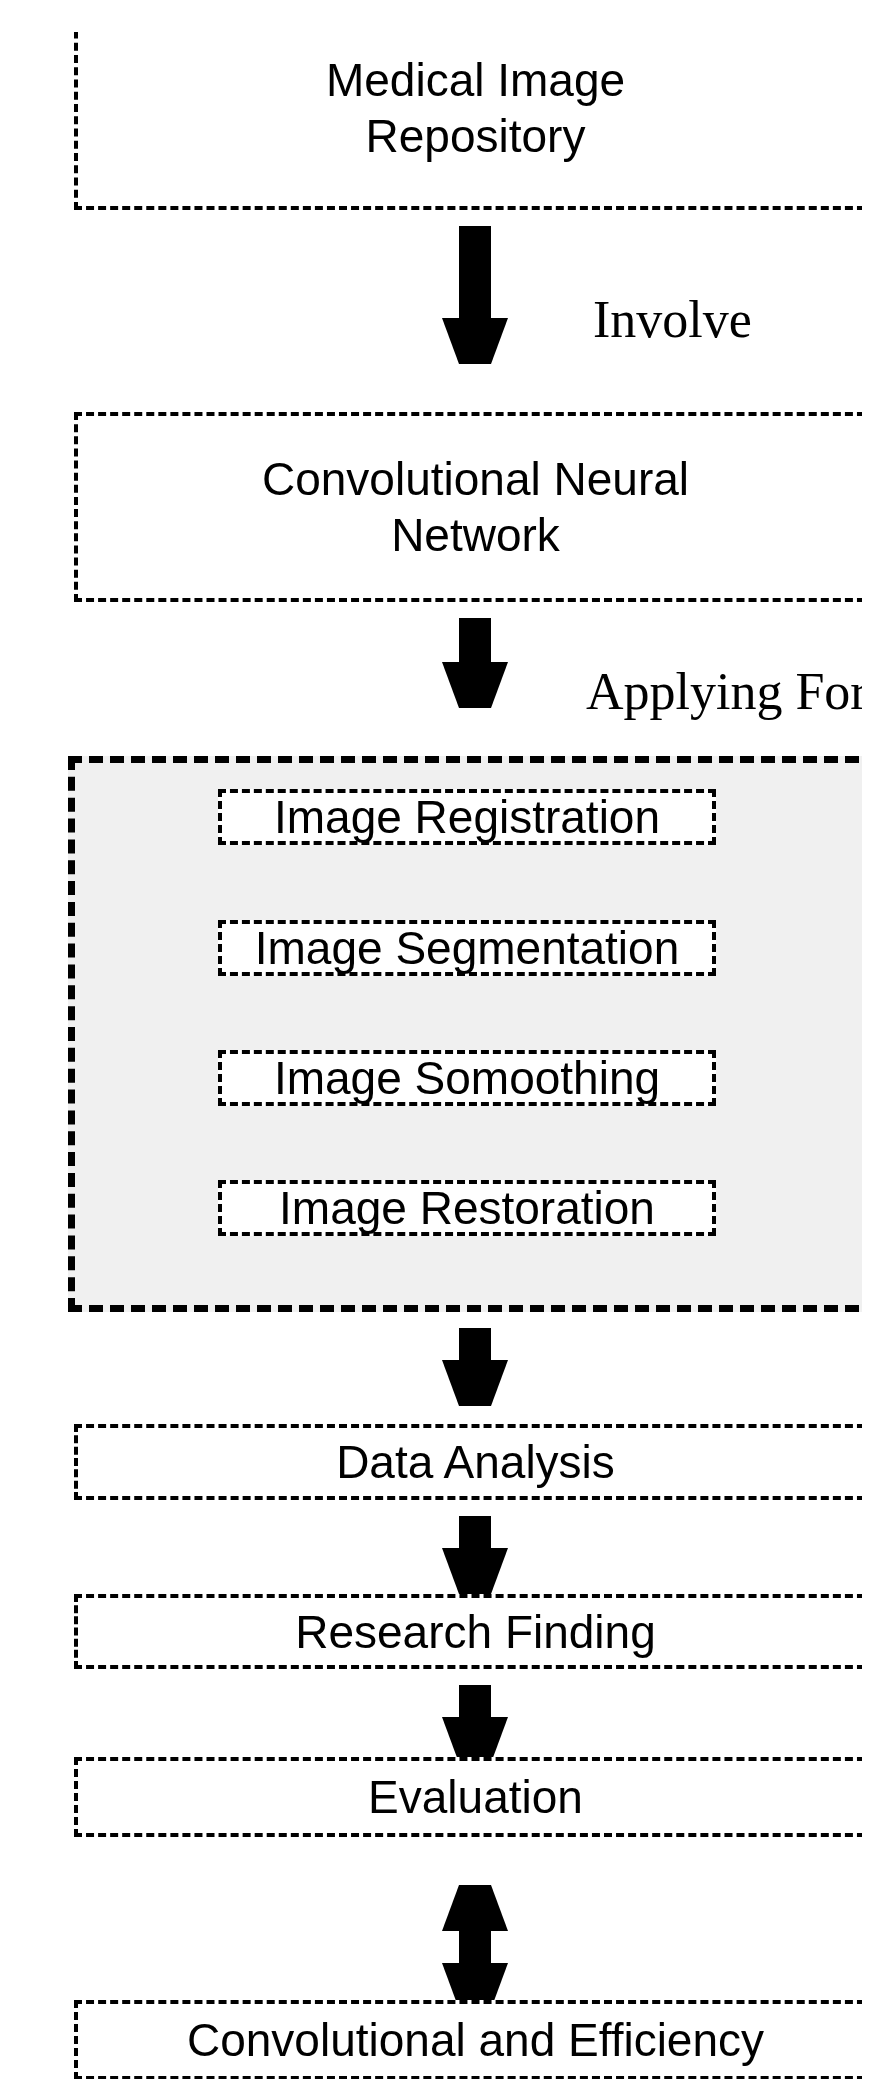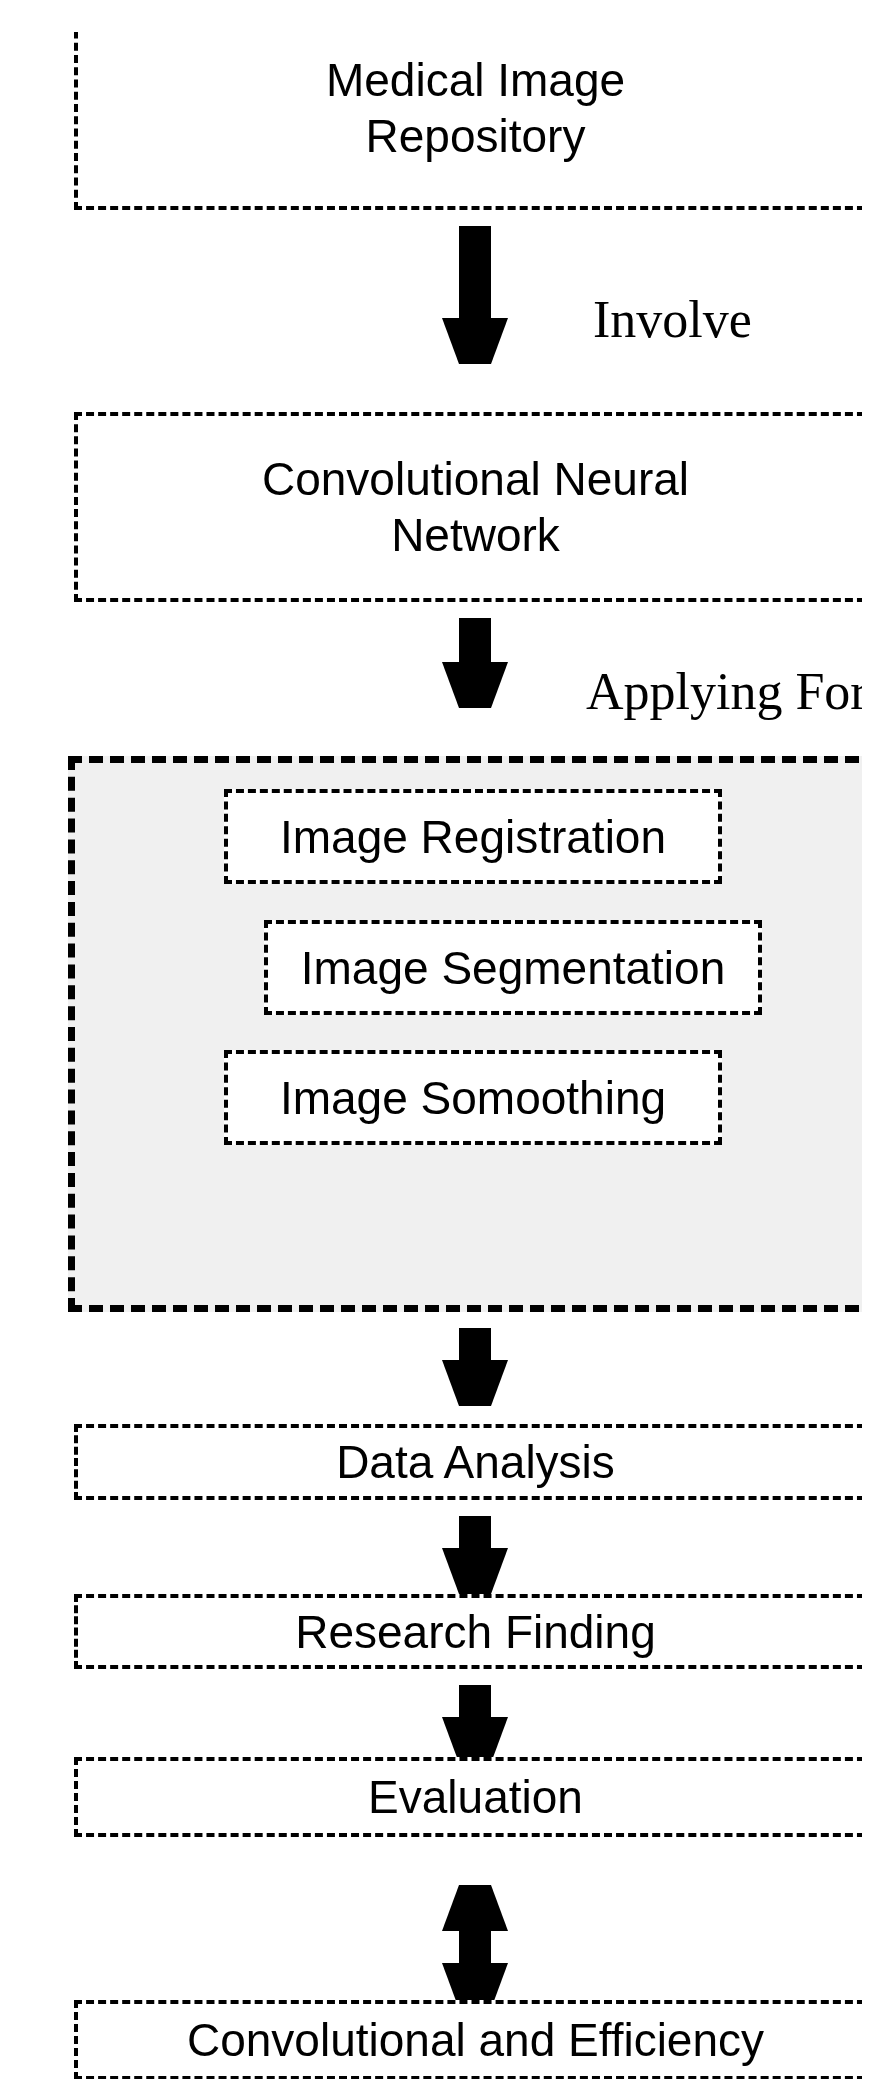--- a/index.html
+++ b/index.html
@@ -31,21 +31,21 @@
   .node--cnn span { max-width: 520px; }
   .group {
     position: absolute;
     left: 36px;
     width: 812px;
     top: 724px;
     height: 556px;
     border: 7px dashed #000000;
     background: #f0f0f0;
   }
-  .node--inner { left: 192px; width: 498px; height: 95px; }
+  .node--inner { left: 186px; width: 498px; height: 56px; }
   .arrow {
     position: absolute;
     left: 426px;
     width: 34px;
     display: flex;
     flex-direction: column;
     align-items: center;
   }
   .arrow .shaft { width: 5px; flex: 1 1 auto; background: #000000; }
   .arrow .head-down {
@@ -92,25 +92,28 @@
     <div class="shaft"></div>
     <div class="head-down"></div>
   </div>
   <div class="edge-label" style="left:538px; top:620px;">Applying For</div>
 
   <div class="group"></div>
 
   <div class="node node--inner" style="top:757px;">
     <span>Image Registration</span>
   </div>
-  <div class="node node--inner" style="top:888px;margin-left:40px;">
+  <div class="node node--inner" style="top:888px;">
     <span>Image Segmentation</span>
   </div>
   <div class="node node--inner" style="top:1018px;">
     <span>Image Somoothing</span>
+  </div>
+  <div class="node node--inner" style="top:1148px;">
+    <span>Image Restoration</span>
   </div>
 
   <div class="arrow" style="top:1280px; height:112px;">
     <div class="shaft"></div>
     <div class="head-down"></div>
   </div>
 
   <div class="node node--main" style="top:1392px; height:76px;text-align:right;">
     <span>Data Analysis</span>
   </div>

